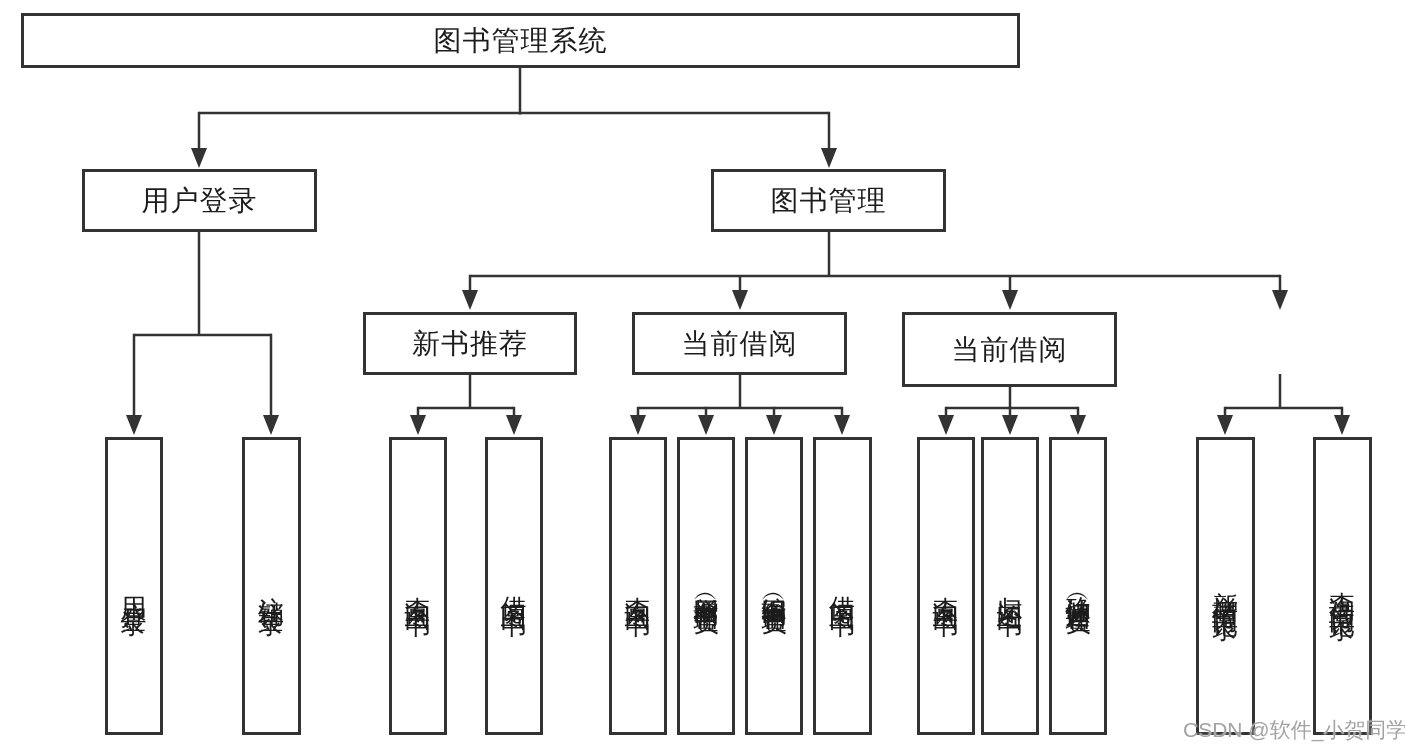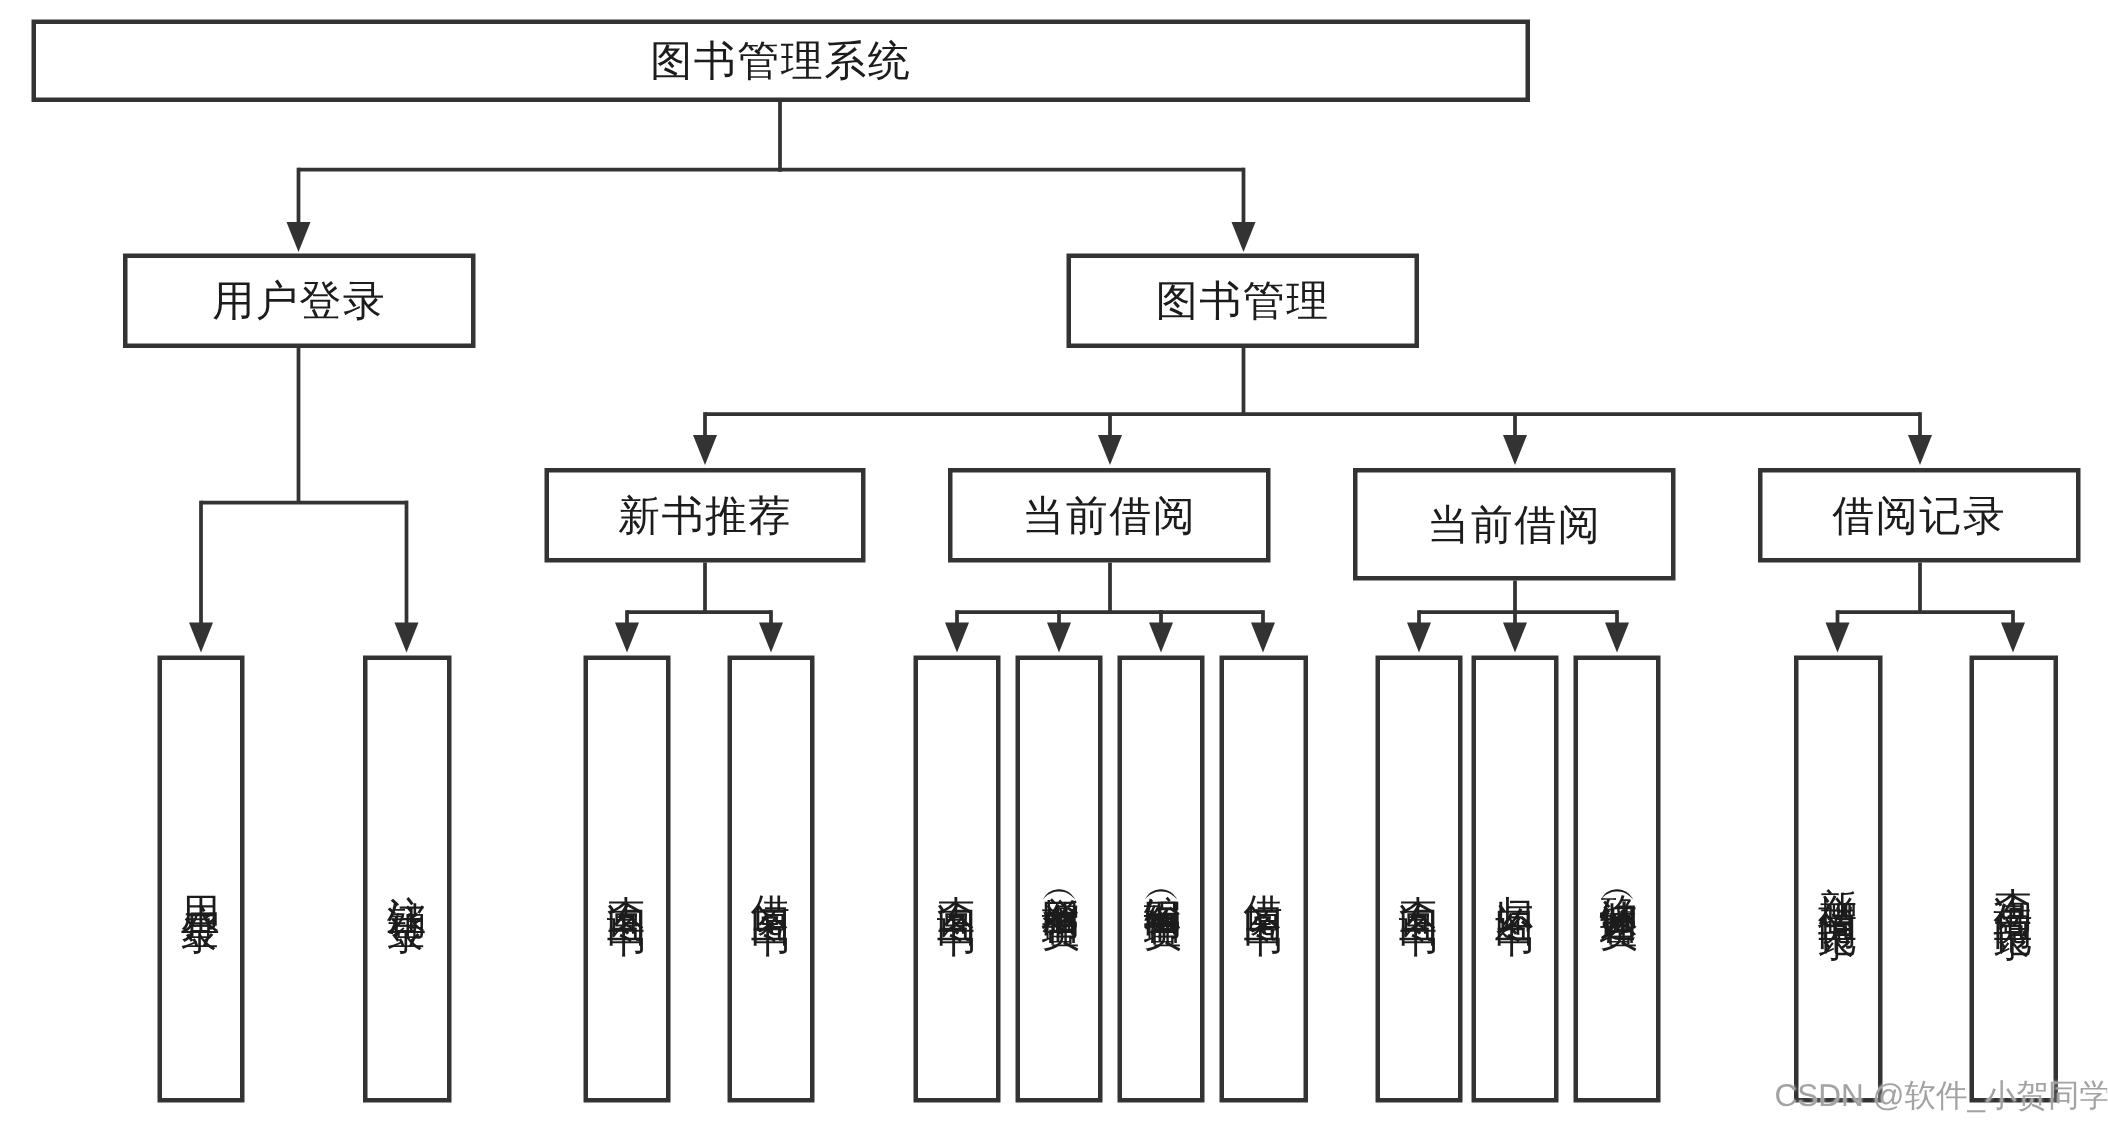--- a/index.html
+++ b/index.html
@@ -121,23 +121,20 @@
 
   <div class="box h" style="left:363px;top:312px;width:214px;height:63px">
     <span>新书推荐</span>
   </div>
   <div class="box h" style="left:632px;top:312px;width:215px;height:63px">
     <span>当前借阅</span>
   </div>
   <div class="box h" style="left:902px;top:312px;width:215px;height:75px">
     <span>当前借阅</span>
   </div>
-  <div class="box h" style="left:1172px;top:312px;width:215px;height:63px">
-    <span>借阅记录</span>
-  </div>
 
   <div class="box v" style="left:105px;top:437px;width:58px;height:298px">
     <span class="vtext">用户登录</span>
   </div>
   <div class="box v" style="left:242px;top:437px;width:59px;height:298px">
     <span class="vtext">注销登录</span>
   </div>
 
   <div class="box v" style="left:389px;top:437px;width:58px;height:298px">
     <span class="vtext">查询图书</span>

